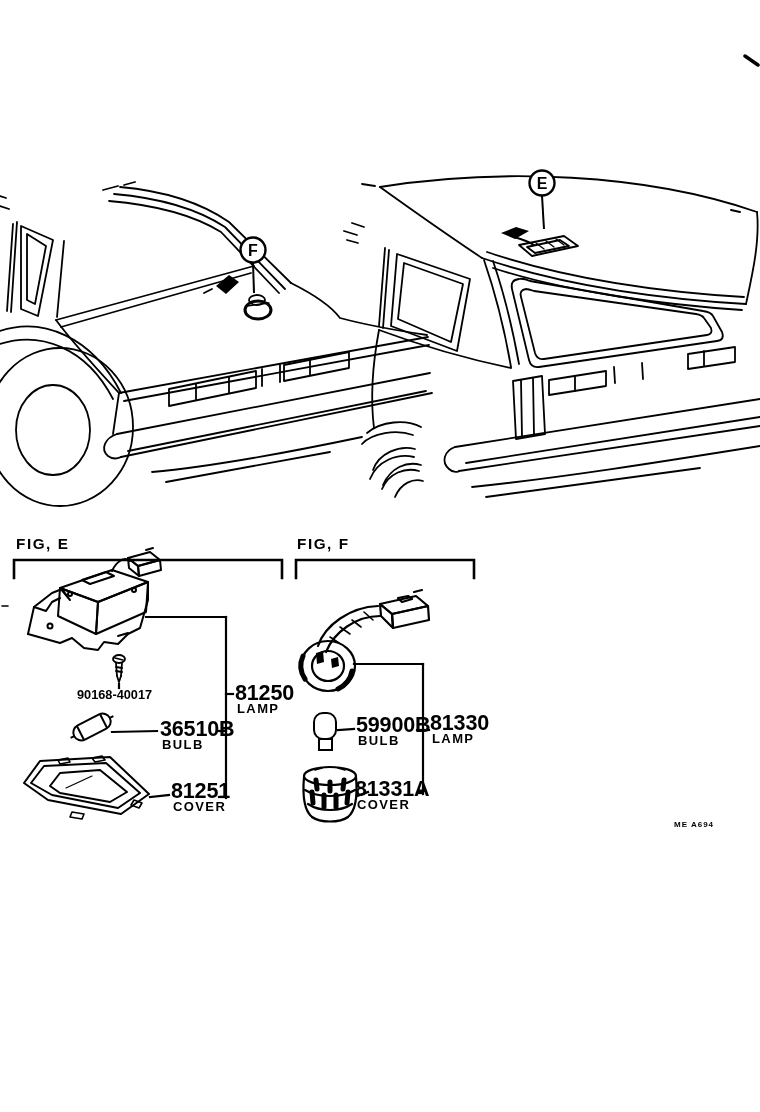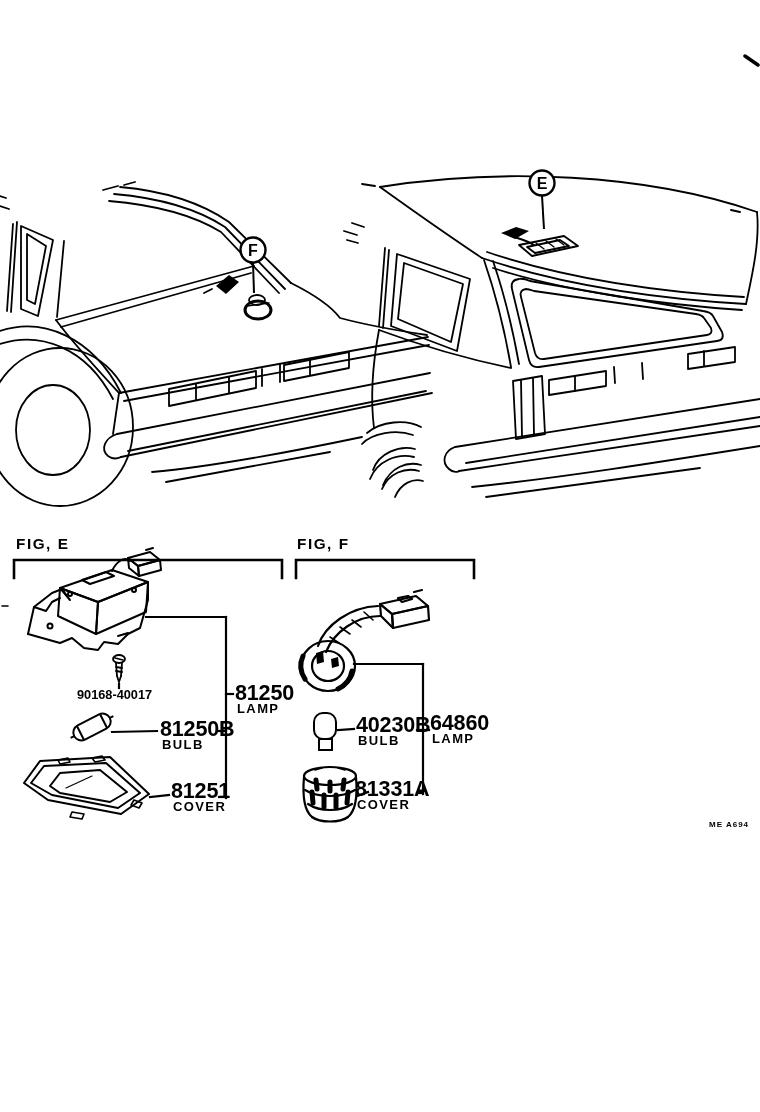--- a/index.html
+++ b/index.html
@@ -236,30 +236,30 @@
 </svg>
 
 <div class="lbl fig-title" style="left:16px;top:536px">FIG, E</div>
 <div class="lbl fig-title" style="left:297px;top:536px">FIG, F</div>
 
 <div class="lbl pn sm" style="left:77px;top:688px">90168-40017</div>
 
 <div class="lbl pn" style="left:235px;top:682px">81250</div>
 <div class="lbl sub" style="left:237px;top:702px">LAMP</div>
 
-<div class="lbl pn" style="left:160px;top:718px">81250B</div>
+<div class="lbl pn" style="left:160px;top:718px">36510B</div>
 <div class="lbl sub" style="left:162px;top:738px">BULB</div>
 
 <div class="lbl pn" style="left:171px;top:780px">81251</div>
 <div class="lbl sub" style="left:173px;top:800px">COVER</div>
 
-<div class="lbl pn" style="left:356px;top:714px">40230B</div>
+<div class="lbl pn" style="left:356px;top:714px">59900B</div>
 <div class="lbl sub" style="left:358px;top:734px">BULB</div>
 
-<div class="lbl pn" style="left:430px;top:712px">64860</div>
+<div class="lbl pn" style="left:430px;top:712px">81330</div>
 <div class="lbl sub" style="left:432px;top:732px">LAMP</div>
 
 <div class="lbl pn" style="left:355px;top:778px">81331A</div>
 <div class="lbl sub" style="left:357px;top:798px">COVER</div>
 
-<div class="lbl code" style="left:709px;top:821px">ME A694</div>
+<div class="lbl code" style="left:674px;top:821px">ME A694</div>
 
 </div>
 
 </body></html>

